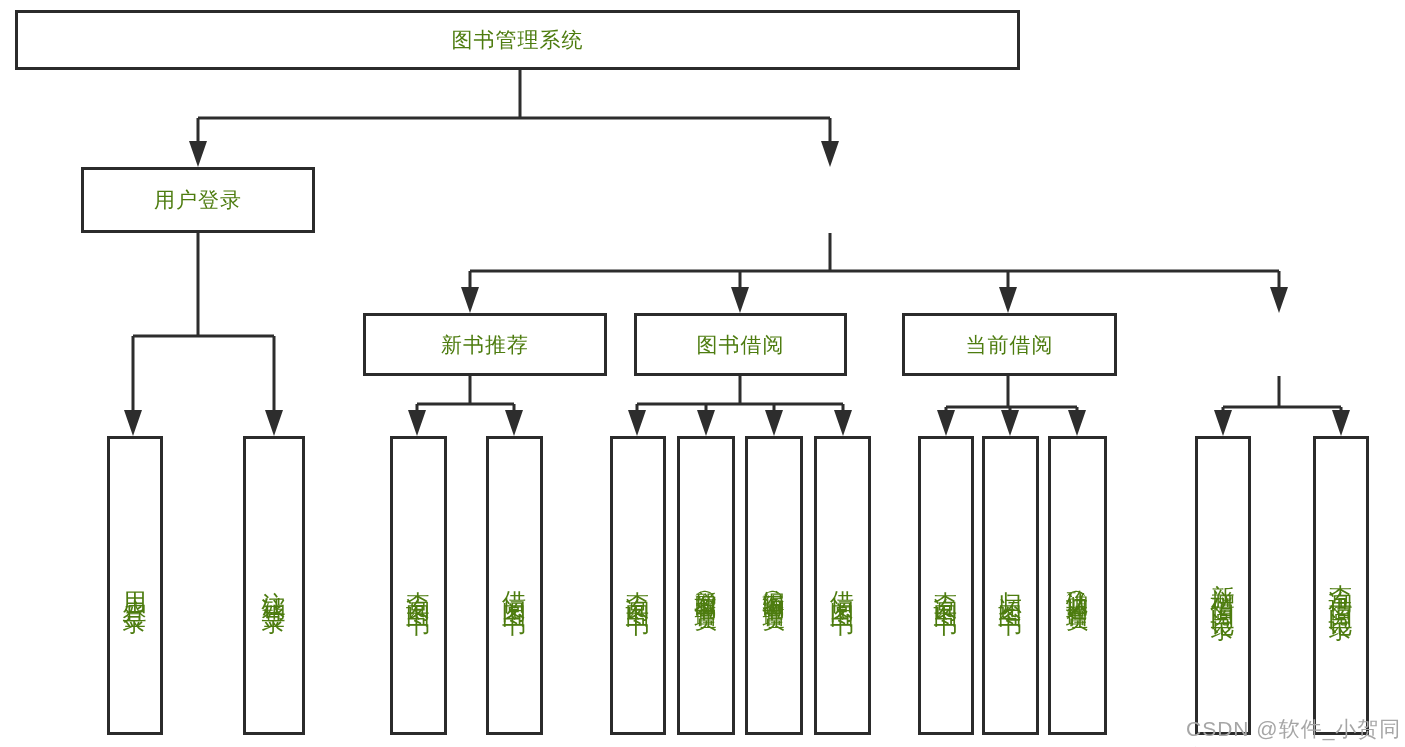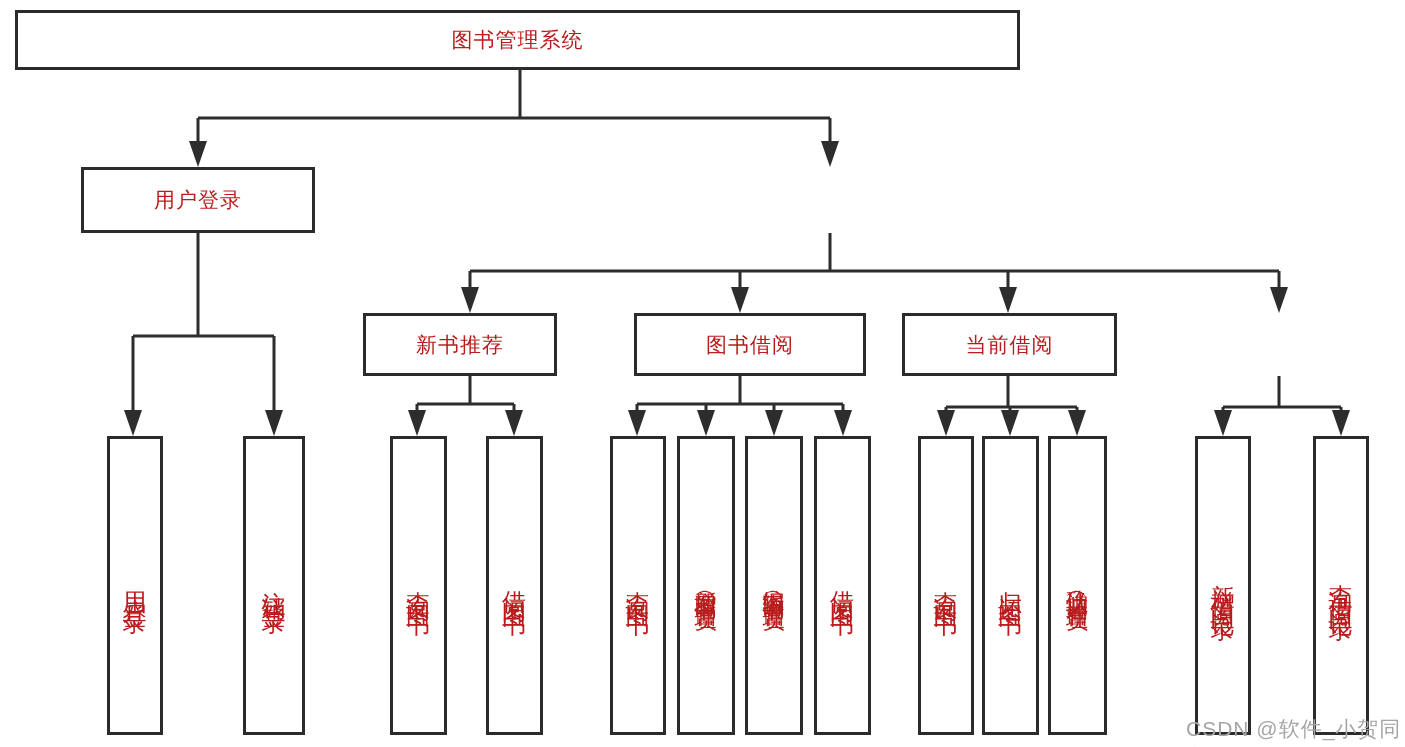--- a/index.html
+++ b/index.html
@@ -13,21 +13,21 @@
   .wires{position:absolute;left:0;top:0;z-index:1;}
   .wires path{stroke:#2d2d2d;stroke-width:3;fill:none;}
   .wires polygon{fill:#2d2d2d;stroke:none;}
   .box{
     position:absolute;z-index:2;
     box-sizing:border-box;
     border:3px solid #2b2b2b;
     background:#ffffff;
     display:flex;align-items:center;justify-content:center;
   }
-  .box span{color:#b91c1c;white-space:nowrap;}
+  .box span{color:#4d7c0f;white-space:nowrap;}
   .hbox span{font-size:21px;letter-spacing:1px;}
   .vbox span{
     writing-mode:vertical-rl;
     text-orientation:mixed;
     font-size:24px;
     letter-spacing:7px;
     line-height:1.05;
   }
   .vbox.long span{font-size:22px;letter-spacing:3px;}
   .watermark{
@@ -79,24 +79,24 @@
   </svg>
 
   <div class="box hbox" style="left:15px;top:10px;width:1005px;height:60px">
     <span>图书管理系统</span>
   </div>
 
   <div class="box hbox" style="left:81px;top:167px;width:234px;height:66px">
     <span>用户登录</span>
   </div>
 
-  <div class="box hbox" style="left:363px;top:313px;width:194px;height:63px">
+  <div class="box hbox" style="left:363px;top:313px;width:244px;height:63px">
     <span>新书推荐</span>
   </div>
-  <div class="box hbox" style="left:634px;top:313px;width:232px;height:63px">
+  <div class="box hbox" style="left:634px;top:313px;width:213px;height:63px">
     <span>图书借阅</span>
   </div>
   <div class="box hbox" style="left:902px;top:313px;width:215px;height:63px">
     <span>当前借阅</span>
   </div>
 
   <div class="box vbox" style="left:107px;top:436px;width:56px;height:299px">
     <span>用户登录</span>
   </div>
   <div class="box vbox" style="left:243px;top:436px;width:62px;height:299px">

